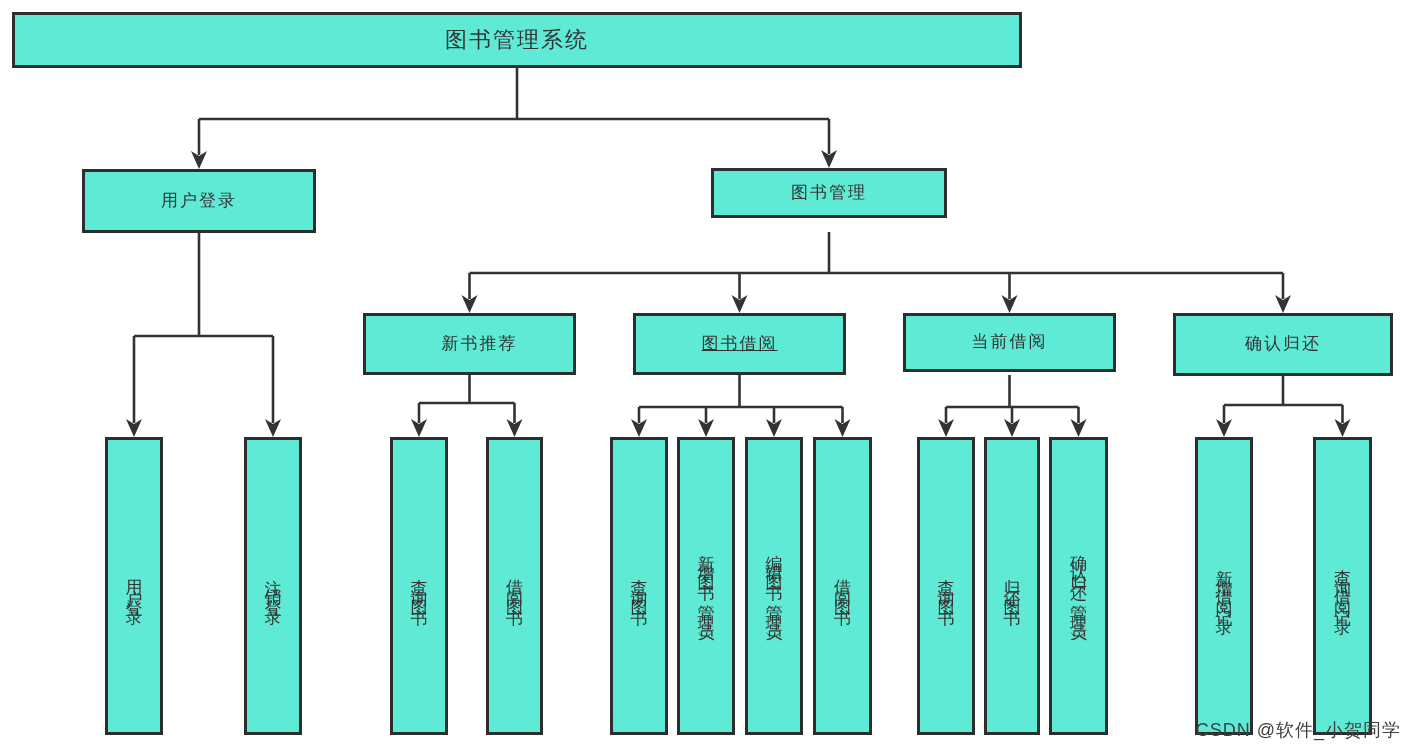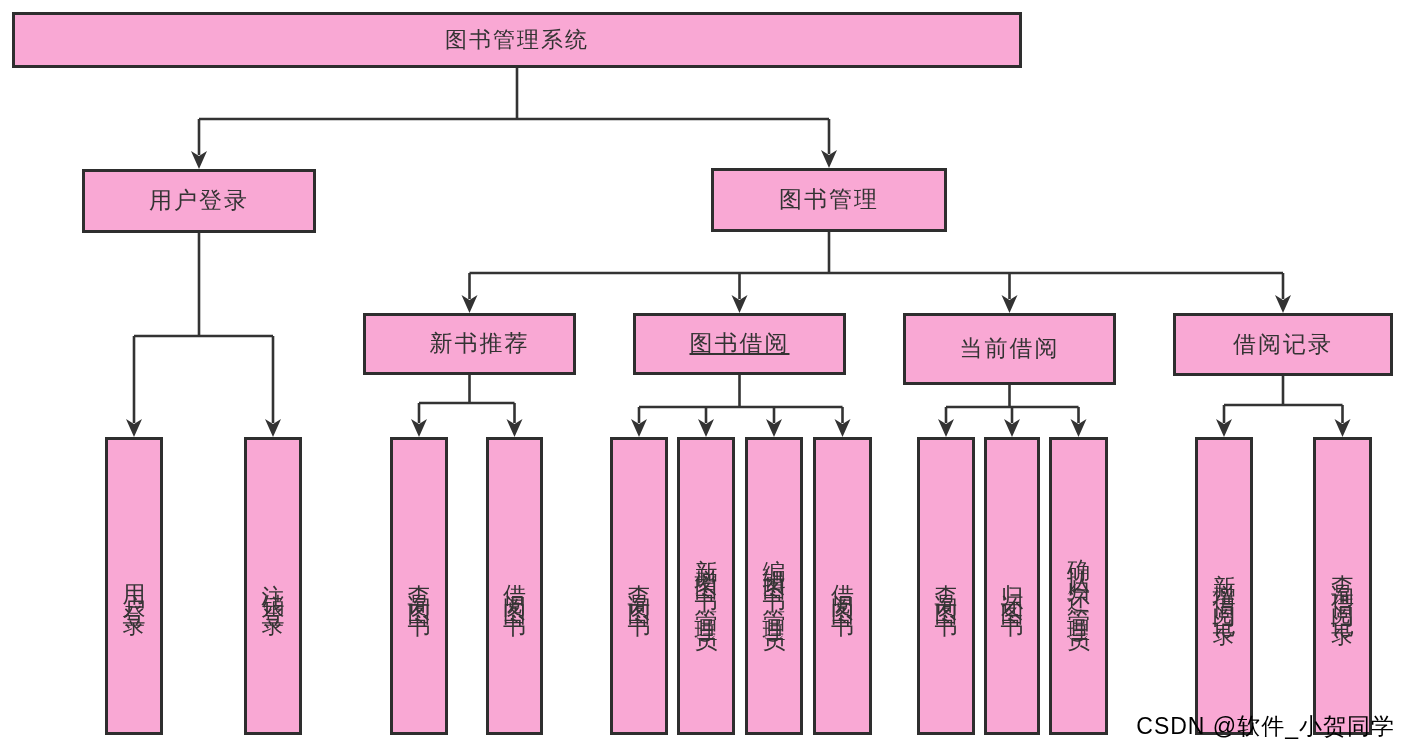--- a/index.html
+++ b/index.html
@@ -8,47 +8,47 @@
     width:1405px;height:747px;
     background:#ffffff;
     font-family:"Liberation Sans", sans-serif;
     overflow:hidden;
   }
   .stage svg{position:absolute;left:0;top:0;}
   .node{
     position:absolute;
     box-sizing:border-box;
     border:3px solid #a3a3a3;
-    background:#f9a8d4;
+    background:#5eead4;
     display:flex;
     align-items:center;
     justify-content:center;
     color:#333333;
   }
   .node span{
-    font-size:23px;
+    font-size:17px;
     letter-spacing:2px;
     white-space:nowrap;
     line-height:1.2;
   }
   .node.vertical span{
     writing-mode:vertical-rl;
     letter-spacing:10px;
     line-height:1;
     white-space:normal;
   }
   .node.root span{
     font-size:22px;
   }
   .watermark{
     position:absolute;
-    right:10px;
+    right:4px;
     bottom:5px;
-    font-size:23px;
-    color:#000000;
+    font-size:18px;
+    color:#404040;
     letter-spacing:1px;
     pointer-events:none;
   }
 </style>
 </head>
 <body>
 
 <div class="stage">
   <svg id="edges" width="1405" height="747">
       <line x1="517" y1="68" x2="517" y2="119" stroke="#333333" stroke-width="2.6"></line>
@@ -104,34 +104,34 @@
       <line x1="1342.5" y1="405" x2="1342.5" y2="423" stroke="#333333" stroke-width="2.6"></line>
       <polygon points="1334.5,419 1342.5,437 1350.5,419 1342.5,424" fill="#333333"></polygon>
     </svg>
   <div id="nodes">
       <div class="node root" style="left: 12px; top: 12px; width: 1010px; height: 56px; border-color: rgb(46, 46, 46); color: rgb(51, 51, 51);">
         <span>图书管理系统</span>
       </div>
       <div class="node" style="left: 82px; top: 169px; width: 234px; height: 64px; border-color: rgb(46, 46, 46); color: rgb(51, 51, 51);">
         <span>用户登录</span>
       </div>
-      <div class="node" style="left: 711px; top: 168px; width: 236px; height: 64px; border-color: rgb(46, 46, 46); color: rgb(51, 51, 51);">
+      <div class="node" style="left: 711px; top: 168px; width: 236px; height: 50px; border-color: rgb(46, 46, 46); color: rgb(51, 51, 51);">
         <span>图书管理</span>
       </div>
       <div class="node" style="left: 363px; top: 313px; width: 213px; height: 62px; border-color: rgb(46, 46, 46); color: rgb(51, 51, 51); padding-left: 20px;">
         <span>新书推荐</span>
       </div>
       <div class="node" style="left: 633px; top: 313px; width: 213px; height: 62px; border-color: rgb(46, 46, 46); color: rgb(51, 51, 51); text-decoration: underline;">
         <span>图书借阅</span>
       </div>
-      <div class="node" style="left: 903px; top: 313px; width: 213px; height: 72px; border-color: rgb(46, 46, 46); color: rgb(51, 51, 51);">
+      <div class="node" style="left: 903px; top: 313px; width: 213px; height: 59px; border-color: rgb(46, 46, 46); color: rgb(51, 51, 51);">
         <span>当前借阅</span>
       </div>
       <div class="node" style="left: 1173px; top: 313px; width: 220px; height: 63px; border-color: rgb(46, 46, 46); color: rgb(51, 51, 51);">
-        <span>借阅记录</span>
+        <span>确认归还</span>
       </div>
       <div class="node vertical" style="left: 105px; top: 437px; width: 58px; height: 298px; border-color: rgb(46, 46, 46); color: rgb(51, 51, 51);">
         <span>用户登录</span>
       </div>
       <div class="node vertical" style="left: 244px; top: 437px; width: 58px; height: 298px; border-color: rgb(46, 46, 46); color: rgb(51, 51, 51);">
         <span>注销登录</span>
       </div>
       <div class="node vertical" style="left: 390px; top: 437px; width: 58px; height: 298px; border-color: rgb(46, 46, 46); color: rgb(51, 51, 51);">
         <span>查询图书</span>
       </div>

